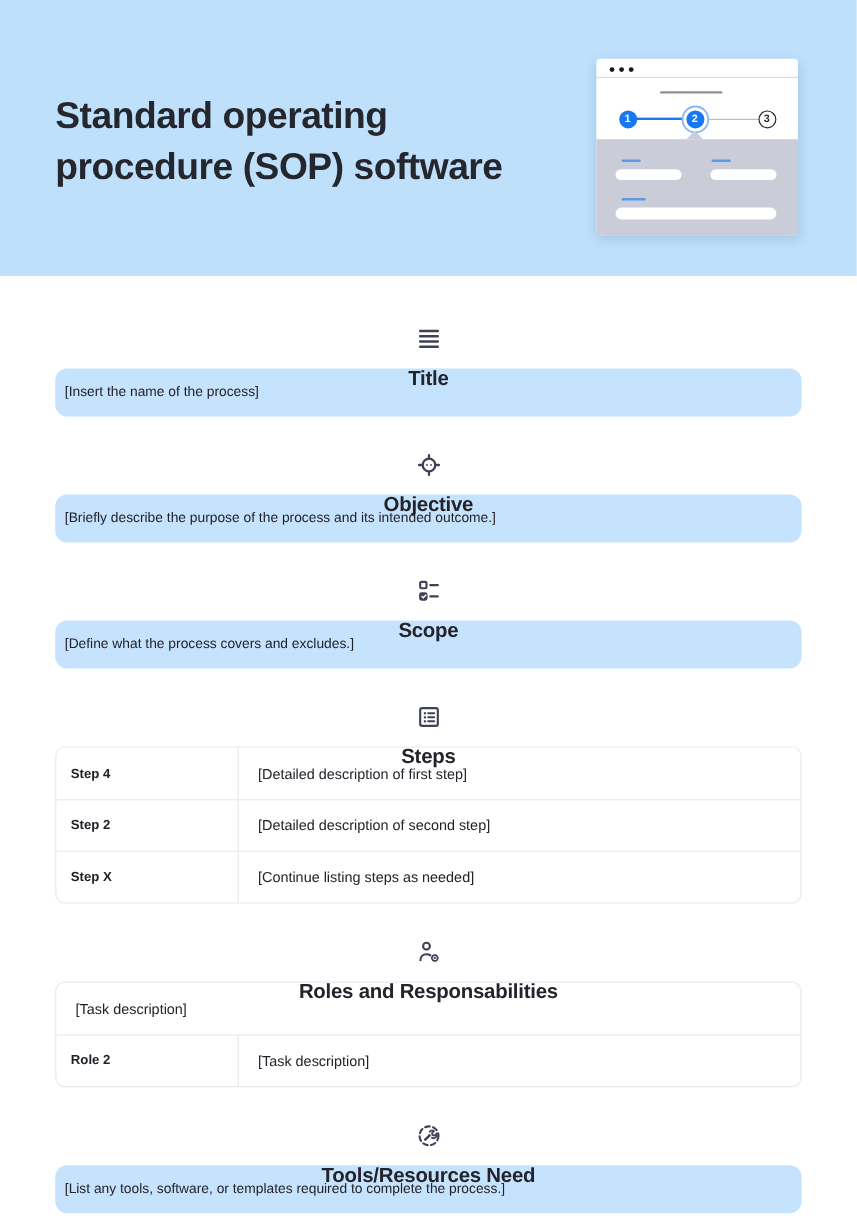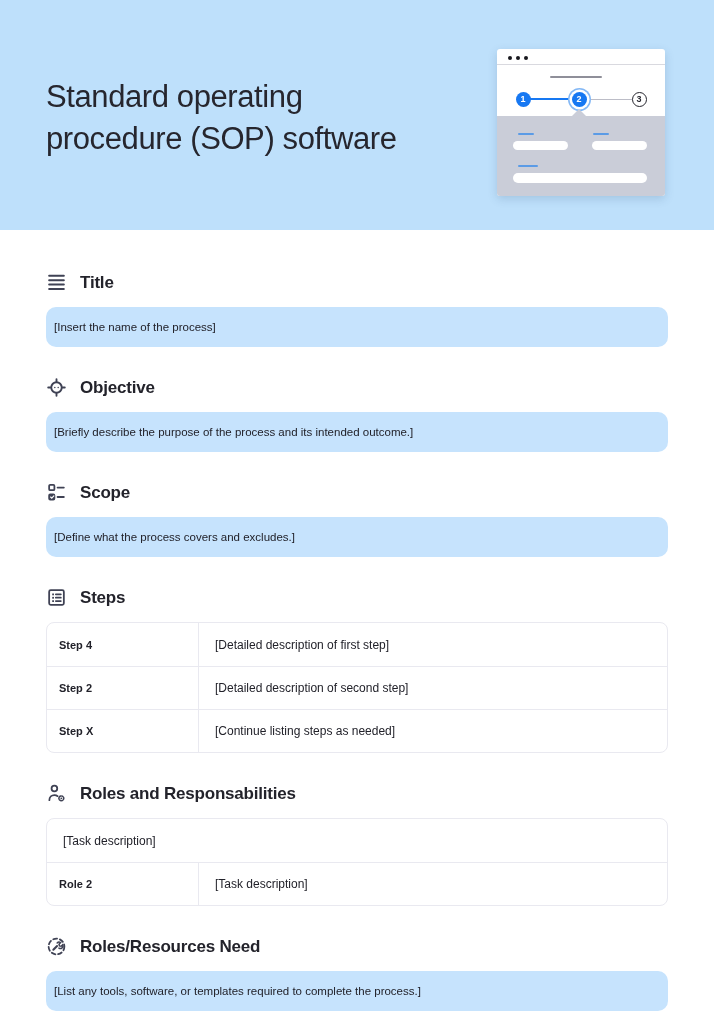--- a/index.html
+++ b/index.html
@@ -13,21 +13,21 @@
   }
   *{box-sizing:border-box;}
   html,body{margin:0;padding:0;}
   body{
     width:714px;height:1024px;background:#fff;position:relative;overflow:hidden;
     font-family:"Liberation Sans",sans-serif;color:var(--heading-color);
   }
   
   .header{position:relative;height:230px;background:var(--header-bg);}
   .header-title{
-    position:absolute;left:46px;top:76px;font-size:31px;font-weight:normal;
+    position:absolute;left:46px;top:76px;font-size:31px;font-weight:bold;
     line-height:42px;letter-spacing:-0.4px;color:#26262E;
   }
   .illus{position:absolute;left:497px;top:49px;width:168px;height:147px;}
   .illus-card{position:absolute;inset:0;background:#fff;border-radius:3px;
     box-shadow:0 3px 10px rgba(40,70,110,.18);}
   .browser-dots{position:absolute;left:11px;top:7px;display:flex;gap:4px;}
   .browser-dots i{width:4px;height:4px;border-radius:50%;background:#17171D;}
   .card-divider{position:absolute;left:0;right:0;top:15px;height:1px;background:#D9D9DF;}
   .title-line{position:absolute;left:53px;top:27px;width:52px;height:2px;background:#8F8F99;border-radius:1px;}
   .step-seg{position:absolute;top:49px;height:2px;}
@@ -47,21 +47,21 @@
   .dash{position:absolute;height:2px;background:#5B9BE6;border-radius:1px;}
   .dash-1{left:21px;top:17px;width:16px;}
   .dash-2{left:96px;top:17px;width:16px;}
   .dash-3{left:21px;top:49px;width:20px;}
   .pill{position:absolute;background:#fff;border-radius:5px;height:9px;}
   .pill-1{left:16px;top:25px;width:55px;}
   .pill-2{left:95px;top:25px;width:55px;}
   .pill-3{left:16px;top:57px;width:134px;height:10px;}
   
   .content{padding:0 46px;}
-  .section-heading{display:flex;align-items:center;gap:13px;margin:30px 0 14px;height:21px;}
+  .section-heading{display:flex;align-items:center;gap:13px;margin:30px 0 14px;height:21px;flex-direction:column;}
   .section-heading.first{margin-top:42px;}
   .section-heading h2{font-size:17px;font-weight:bold;margin:0;color:var(--heading-color);
     letter-spacing:-0.2px;}
   .hicon{width:21px;height:21px;flex:0 0 21px;}
   .hicon svg{display:block;width:21px;height:21px;}
   .field{
     height:40px;background:var(--field-bg);border-radius:10px;display:flex;
     align-items:center;padding:0 8px;font-size:11.5px;color:#22222A;cursor:text;
   }
   .ttable{border:1px solid var(--table-border);border-radius:8px;overflow:hidden;}
@@ -198,17 +198,17 @@
   </div>
 
   <div class="section-heading">
     <span class="hicon">
       <svg viewBox="0 0 20 20" fill="none" stroke="#3F4254" stroke-width="1.7" stroke-linecap="round">
         <circle cx="10" cy="10" r="7.5" stroke-dasharray="3.7 2.7"></circle>
         <path d="M7 13.1l3.5-3.5" stroke-width="2"></path>
         <path d="M10.6 6.7a2.5 2.5 0 0 1 3.3-.4l-1.5 1.5.4 1.6 1.6.4 1.5-1.5a2.5 2.5 0 0 1-3.6 3.2" stroke-width="1.4"></path>
       </svg>
     </span>
-    <h2>Roles/Resources Need</h2>
+    <h2>Tools/Resources Need</h2>
   </div>
   <div class="field">[List any tools, software, or templates required to complete the process.]</div>
 
 </div>
 
 </body></html>

